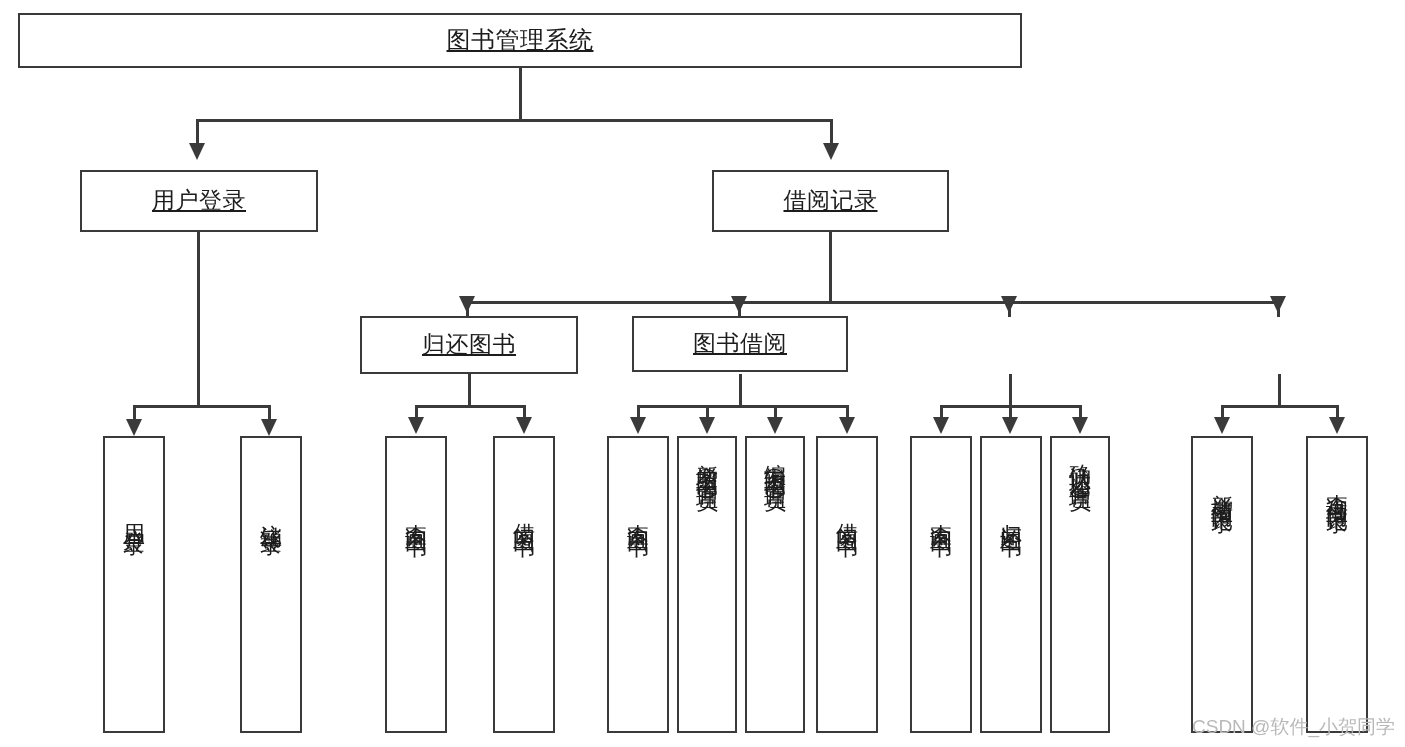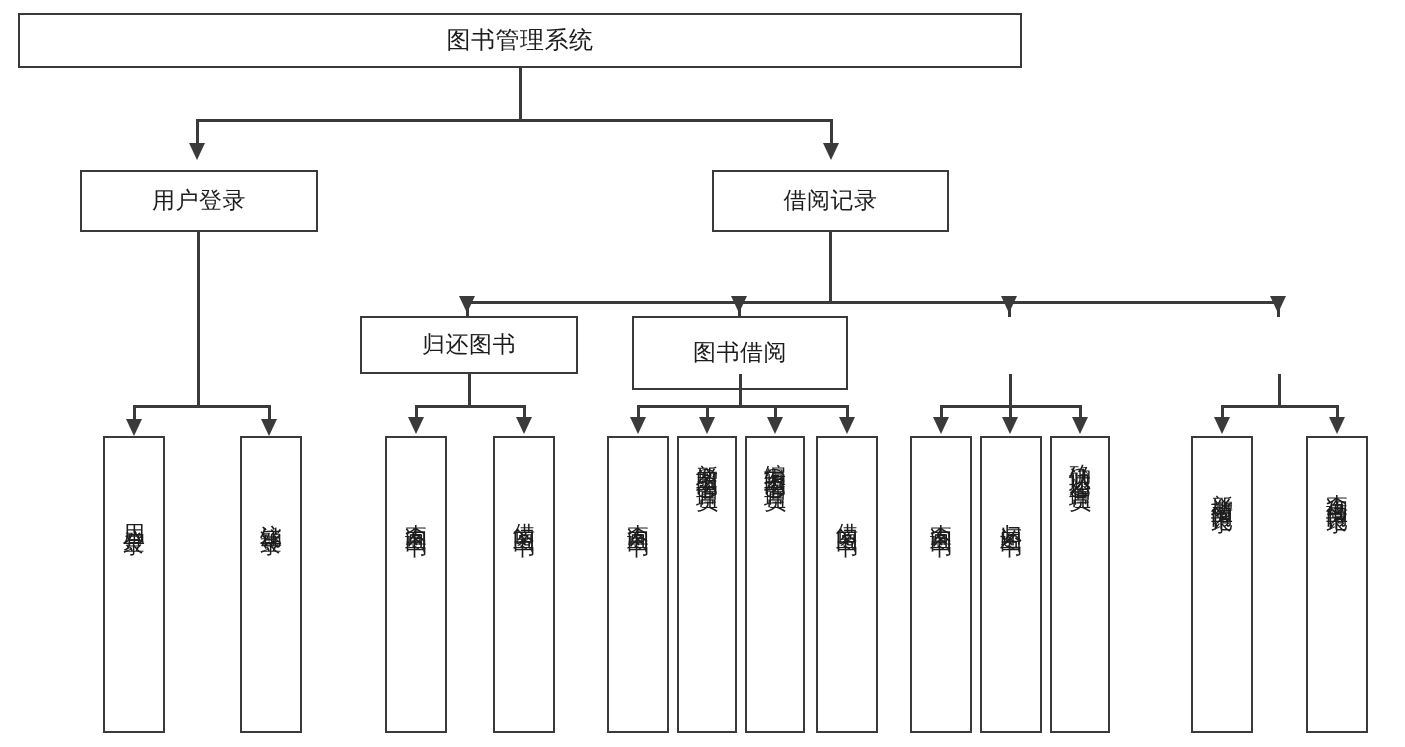--- a/index.html
+++ b/index.html
@@ -32,20 +32,21 @@
   .node .label {
     display: block;
     white-space: pre;
     line-height: 1.18;
     letter-spacing: 0.5px;
   }
 
   
   .node.horiz .label {
     font-size: 23px;
+    text-decoration: underline;
   }
   .node.root .label {
     font-size: 24px;
   }
 
   
   .node.vert {
     align-items: flex-start;
     justify-content: center;
     padding-top: 14px;
@@ -126,21 +127,21 @@
 
   <div class="ln v" style="left:1008px; top:301px; width:2.5px; height:16px;"></div>
   <div class="arrow" style="left:1001px; top:296px;"></div>
 
   <div class="ln v" style="left:1277px; top:301px; width:2.5px; height:16px;"></div>
   <div class="arrow" style="left:1270px; top:296px;"></div>
 
   <div class="node horiz" style="left:360px; top:316px; width:218px; height:58px;">
     <span class="label">归还图书</span>
   </div>
-  <div class="node horiz" style="left:632px; top:316px; width:216px; height:74px;">
+  <div class="node horiz" style="left:632px; top:316px; width:216px; height:56px;">
     <span class="label">图书借阅</span>
   </div>
 
   <div class="ln v" style="left:468px; top:374px; width:2.5px; height:33px;"></div>
   <div class="ln h" style="left:415px; top:405px; width:110px; height:2.5px;"></div>
   <div class="ln v" style="left:415px; top:405px; width:2.5px; height:14px;"></div>
   <div class="arrow" style="left:408px; top:417px;"></div>
   <div class="ln v" style="left:523px; top:405px; width:2.5px; height:14px;"></div>
   <div class="arrow" style="left:516px; top:417px;"></div>
 
@@ -208,14 +209,15 @@
     <span class="label">确认归还（管理员）</span>
   </div>
 
   <div class="node vert" style="left:1191px; top:436px; width:62px; height:297px; padding-top:38px;">
     <span class="label">新增借阅记录</span>
   </div>
   <div class="node vert" style="left:1306px; top:436px; width:62px; height:297px; padding-top:38px;">
     <span class="label">查询借阅记录</span>
   </div>
 
+  <div id="watermark" style="left:1192px; top:714px;">CSDN @软件_小贺同学</div>
 
 </div>
 
 </body></html>

